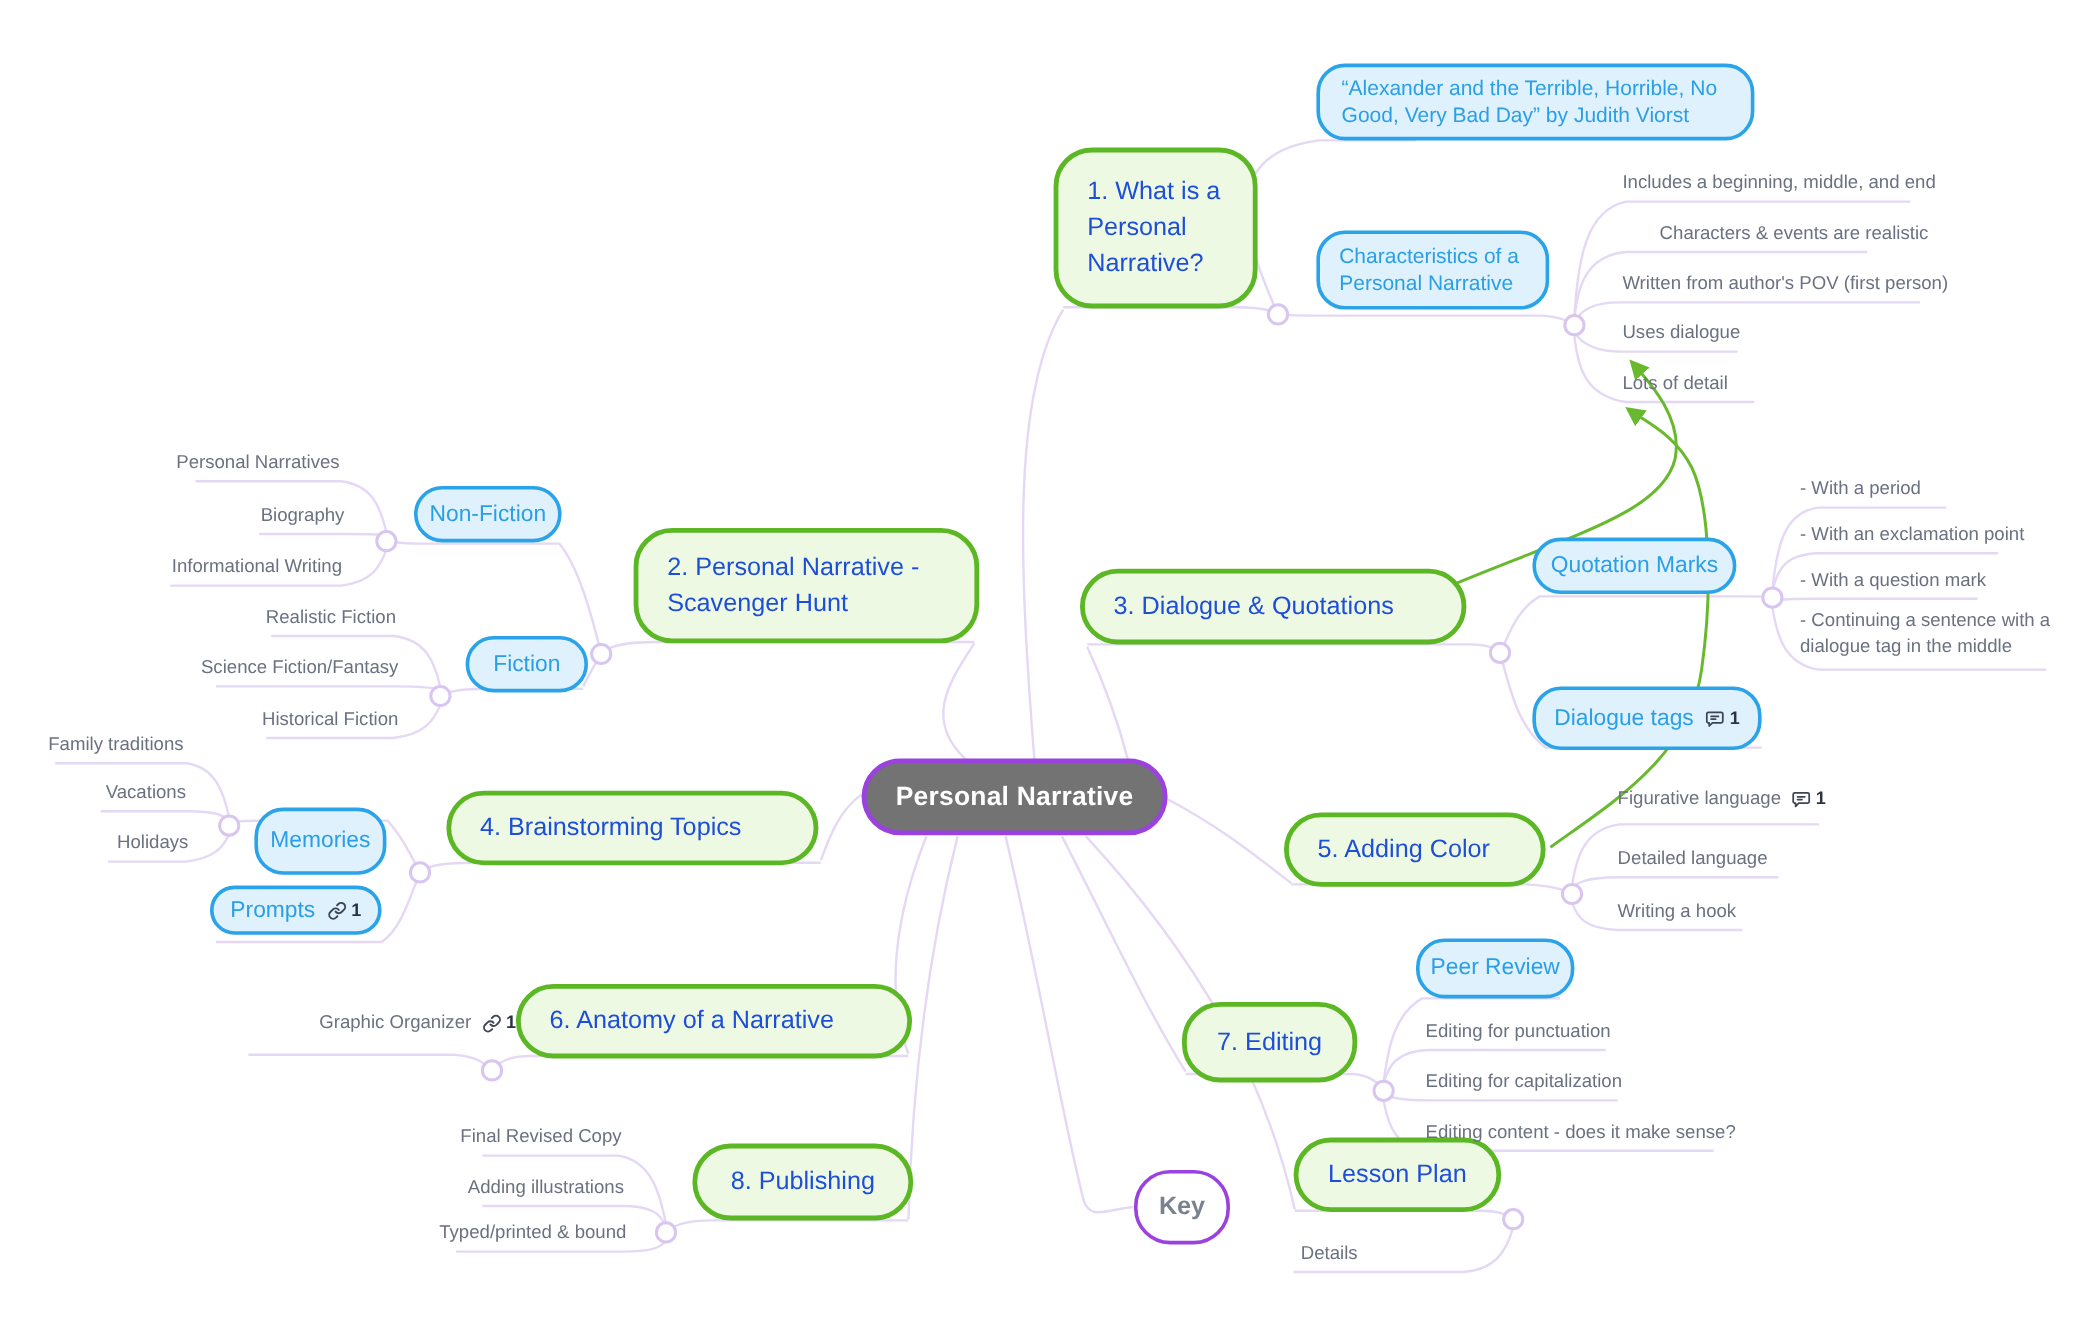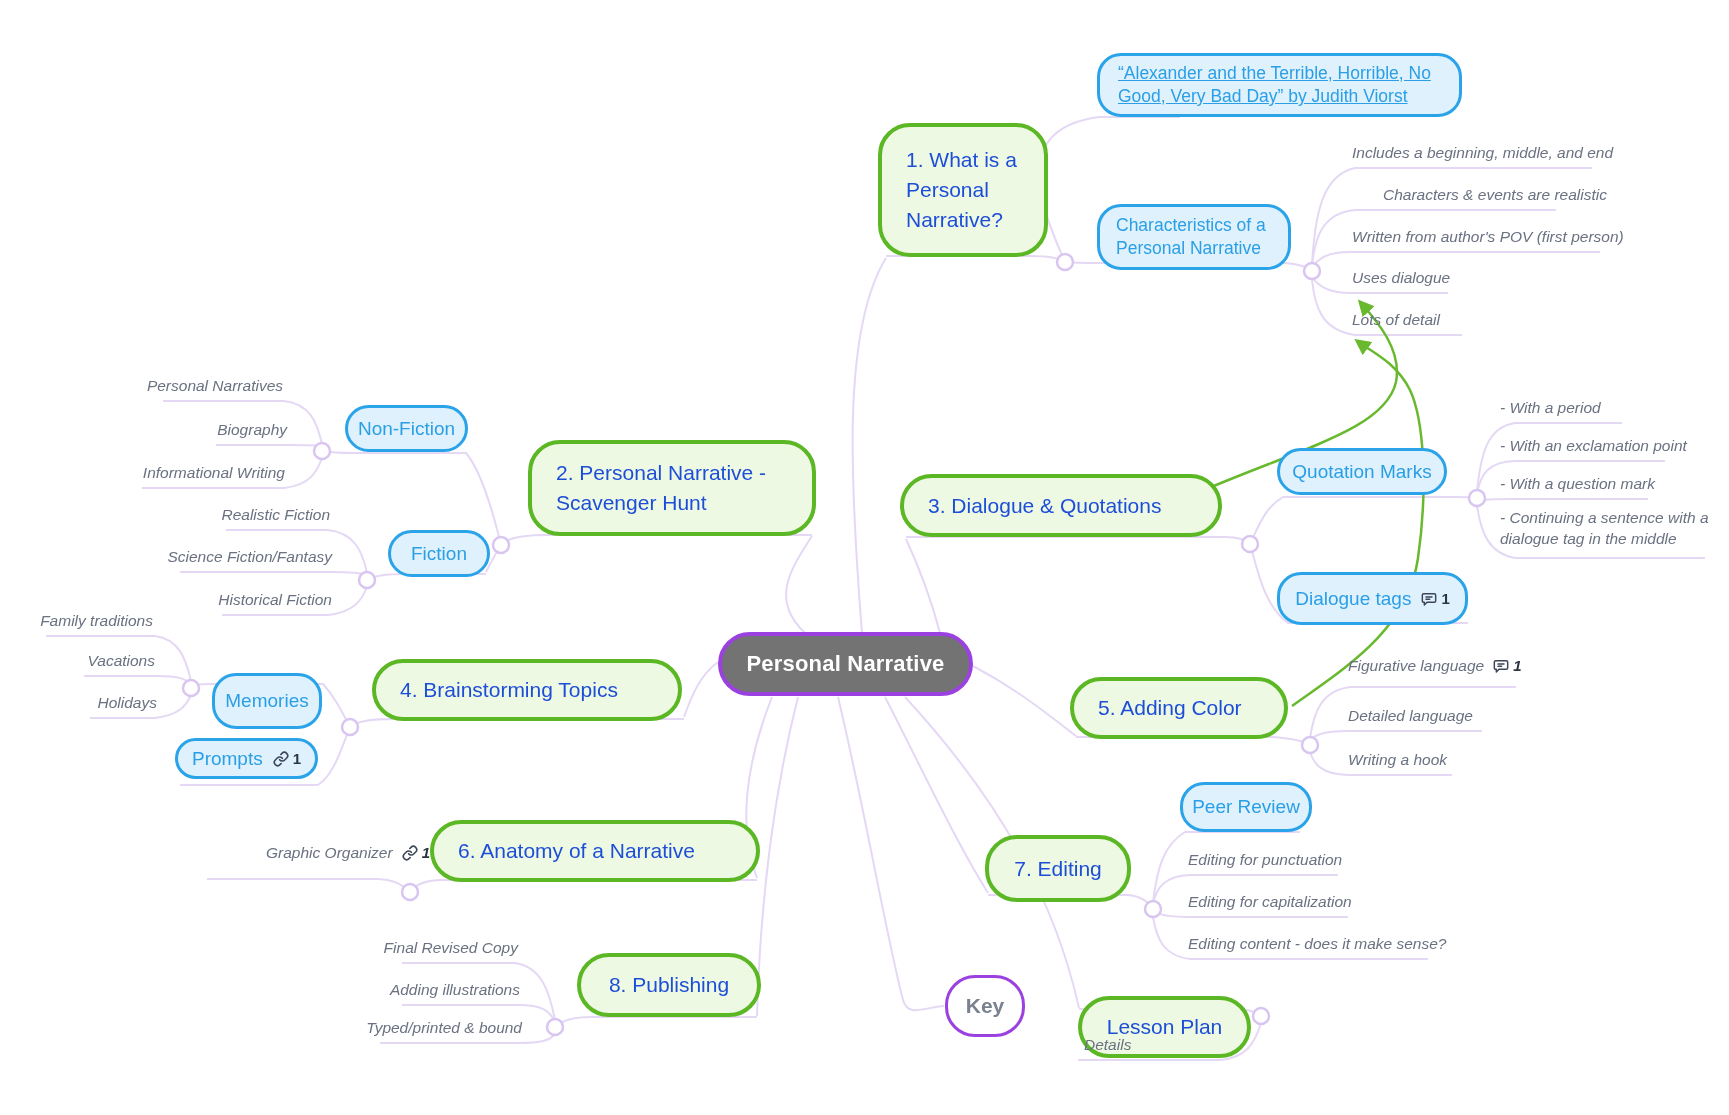--- a/index.html
+++ b/index.html
@@ -25,21 +25,21 @@
     background:#def1fc;border:3px solid #2aa3e9;border-radius:24px;color:#2b9fe6;
     font-size:19px;font-weight:500;padding:0 16px;justify-content:center;line-height:24px;
   }
   .blue.multiline{white-space:normal;font-size:17.5px;justify-content:flex-start;}
   .key-node{
     background:#ffffff;border:3.5px solid #9a41e0;border-radius:30px;color:#7a8290;
     font-weight:700;font-size:21px;justify-content:center;
   }
   .leaf{
     position:absolute;z-index:2;color:#6a7180;font-size:15.5px;line-height:21px;
-    white-space:nowrap;display:flex;align-items:flex-end;gap:9px;cursor:default;font-style:italic;
+    white-space:nowrap;display:flex;align-items:flex-end;gap:9px;cursor:default;
   }
   .leaf.right-al{justify-content:flex-end;}
   .leaf.multiline{white-space:normal;display:block;}
   .badge{display:inline-flex;align-items:center;gap:4px;}
   .badge .cnt{font-size:15px;font-weight:700;color:#2b3440;}
   .badge svg{display:block;}
   .node .badge{margin-left:10px;}
 </style>
 </head>
 <body>
@@ -167,32 +167,32 @@
   </div>
   <div class="node g-main" style="left:430px;top:820px;width:330px;height:62px;">
     <span>6. Anatomy of a Narrative</span>
   </div>
   <div class="node g-main" style="left:985px;top:835px;width:146px;height:67px;justify-content:center;">
     <span>7. Editing</span>
   </div>
   <div class="node g-main" style="left:577px;top:953px;width:184px;height:64px;justify-content:center;">
     <span>8. Publishing</span>
   </div>
-  <div class="node g-main" style="left:1078px;top:948px;width:173px;height:62px;justify-content:center;margin-top:48px;">
+  <div class="node g-main" style="left:1078px;top:948px;width:173px;height:62px;justify-content:center;">
     <span>Lesson Plan</span>
   </div>
 
   <div class="node key-node" style="left:945px;top:975px;width:80px;height:62px;">
     <span>Key</span>
   </div>
 
-  <div class="node blue multiline" style="left:1097px;top:53px;width:365px;height:64px;padding:0 18px;line-height:23px;text-decoration:underline;">
+  <div class="node blue multiline" style="left:1097px;top:53px;width:365px;height:64px;padding:0 18px;line-height:23px;">
     <span>“Alexander and the Terrible, Horrible, No Good, Very Bad Day” by Judith Viorst</span>
   </div>
-  <div class="node blue multiline" style="left:1097px;top:204px;width:194px;height:66px;line-height:23px;">
+  <div class="node blue multiline" style="left:1097px;top:192px;width:194px;height:66px;line-height:23px;">
     <span>Characteristics of a Personal Narrative</span>
   </div>
   <div class="node blue" style="left:345px;top:405px;width:123px;height:47px;">
     <span>Non-Fiction</span>
   </div>
   <div class="node blue" style="left:388px;top:530px;width:102px;height:47px;">
     <span>Fiction</span>
   </div>
   <div class="node blue" style="left:212px;top:673px;width:110px;height:56px;">
     <span>Memories</span>

